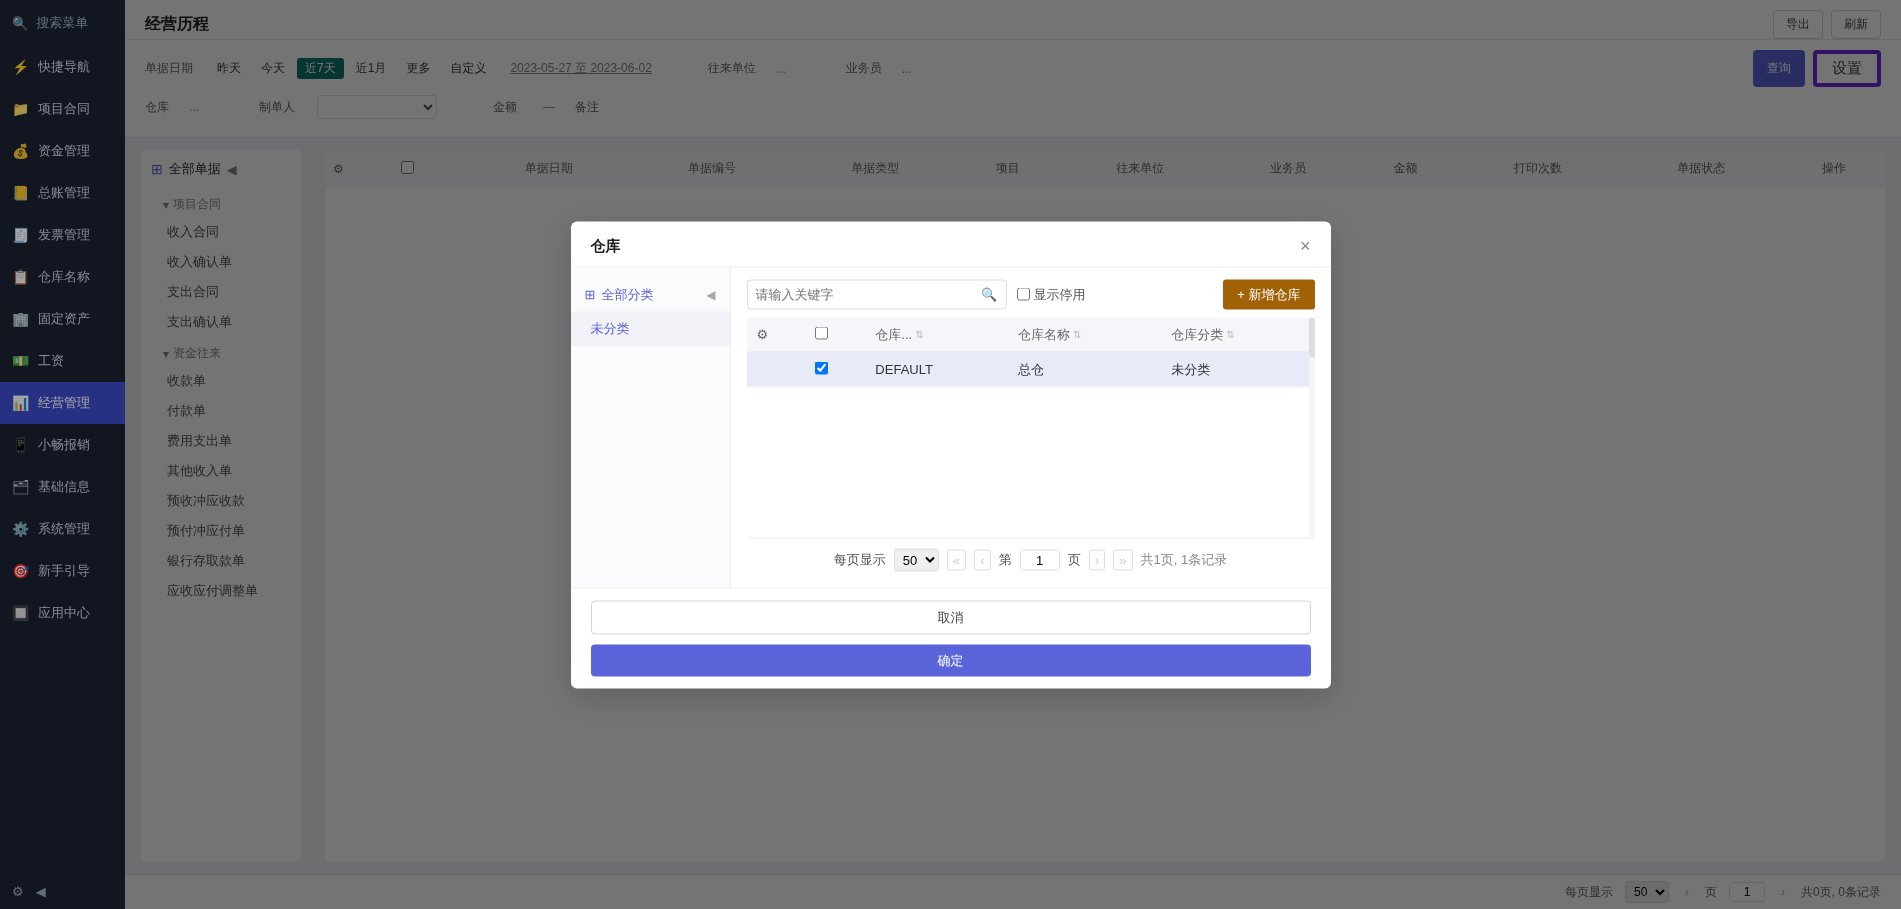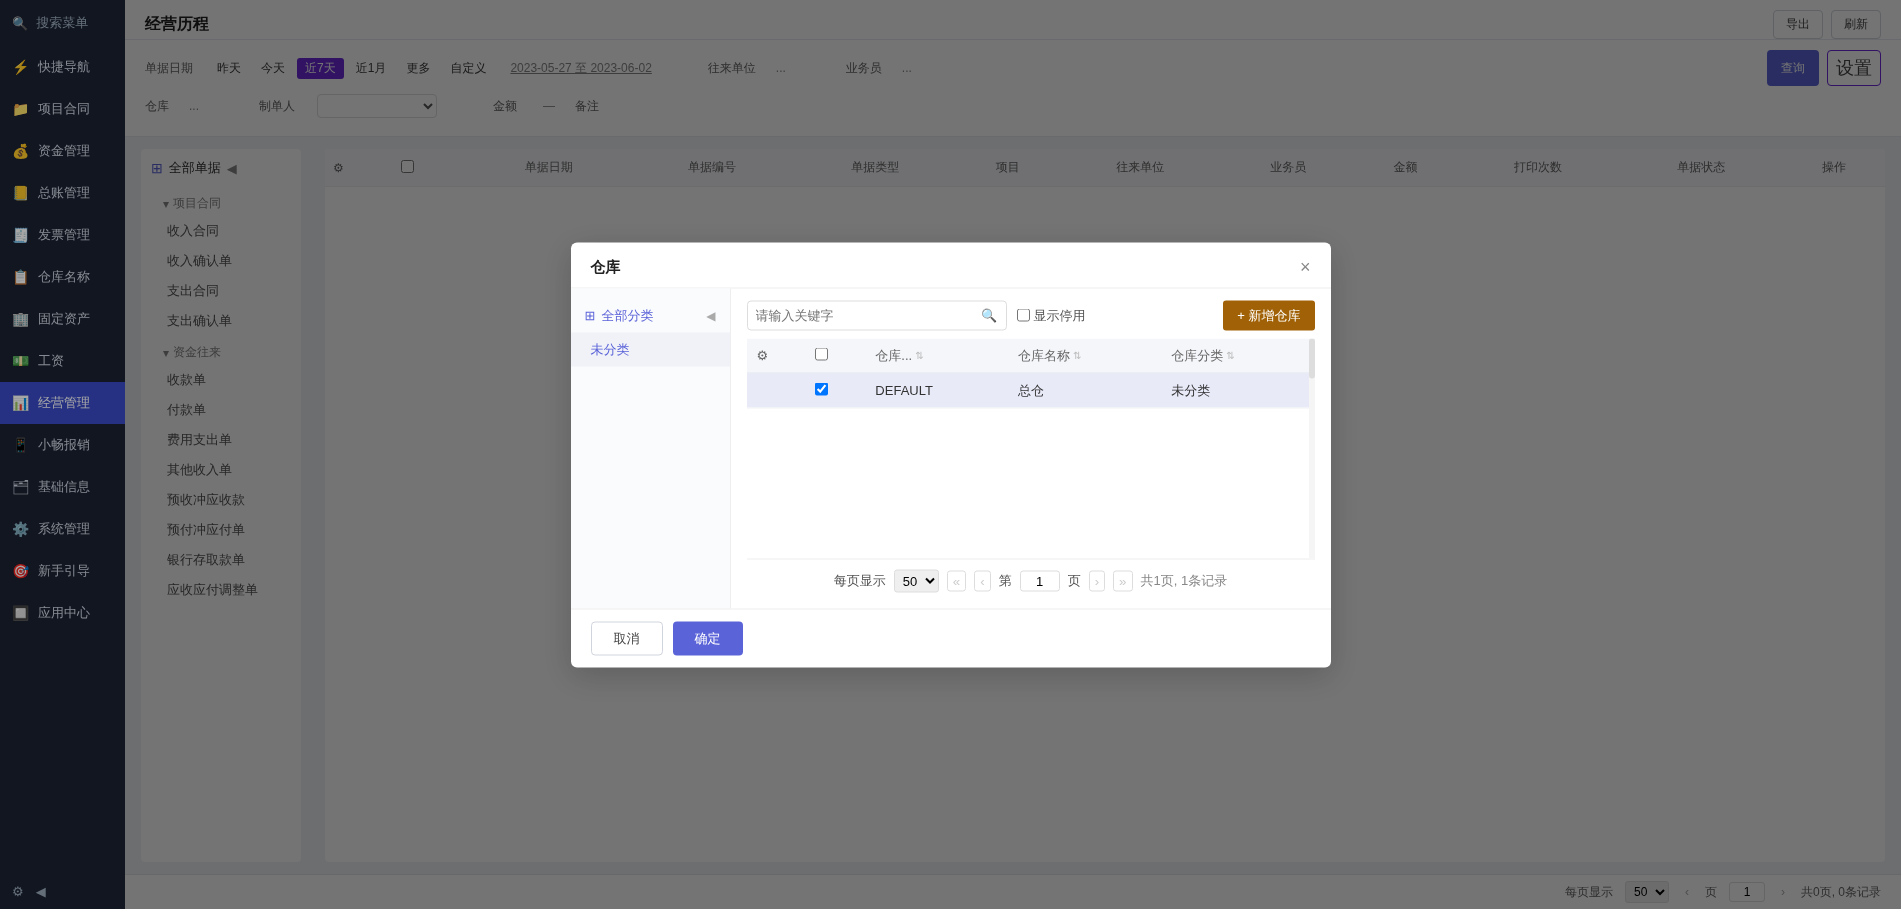--- a/index.html
+++ b/index.html
@@ -41,26 +41,26 @@
     .page-header-actions { display: flex; gap: 8px; }
     .btn-export { background: #fff; border: 1px solid #d0d5dd; color: #444; padding: 5px 12px; border-radius: 4px; cursor: pointer; font-size: 12px; }
     .btn-refresh { background: #fff; border: 1px solid #d0d5dd; color: #444; padding: 5px 12px; border-radius: 4px; cursor: pointer; font-size: 12px; }
 
     
     .filter-area { background: #fff; padding: 10px 20px; border-bottom: 1px solid #e8eaf0; }
     .filter-row { display: flex; align-items: center; gap: 16px; margin-bottom: 8px; font-size: 12px; color: #555; }
     .filter-label { color: #666; white-space: nowrap; }
     .date-btns { display: flex; gap: 4px; }
     .date-btn { padding: 2px 8px; border-radius: 3px; cursor: pointer; color: #404040; font-size: 12px; }
-    .date-btn.active { background: #6d28d9; color: #fff; border-radius: 3px; }
+    .date-btn.active { background: #0f766e; color: #fff; border-radius: 3px; }
     .date-range { color: #888; font-size: 12px; text-decoration: underline; }
     .filter-select { border: 1px solid #ddd; border-radius: 4px; padding: 3px 8px; font-size: 12px; color: #555; min-width: 120px; background: #fff; }
     .filter-dots { color: #888; cursor: pointer; padding: 0 4px; }
     .btn-query { background: #5b63d8; color: #fff; border: none; padding: 5px 14px; border-radius: 4px; cursor: pointer; font-size: 12px; }
-    .btn-set { background: #fff; border: 1px solid #6d28d9; color: #444; padding: 5px 8px; border-radius: 4px; cursor: pointer; font-size: 18px; }
+    .btn-set { background: #fff; border: 4px solid #6d28d9; color: #444; padding: 5px 15px; border-radius: 4px; cursor: pointer; font-size: 15px; }
 
     
     .content-area { flex: 1; background: #f0f2f5; padding: 12px 16px; overflow: auto; position: relative; }
 
     
     .left-panel { background: #fff; width: 160px; min-height: 400px; border-radius: 4px; padding: 10px; float: left; margin-right: 12px; }
     .left-panel-header { display: flex; align-items: center; gap: 6px; font-size: 13px; color: #333; font-weight: 500; margin-bottom: 10px; }
     .collapse-btn { cursor: pointer; color: #888; }
 
     .table-panel { background: #fff; border-radius: 4px; overflow: hidden; }
@@ -136,22 +136,22 @@
       padding: 10px 0 4px; border-top: 1px solid #eee; font-size: 13px; color: #555;
     }
     .page-btn { cursor: pointer; color: #888; padding: 2px 5px; border: 1px solid #ddd; border-radius: 3px; background: #fff; }
     .page-btn.disabled { color: #ccc; cursor: default; }
     .page-input { width: 40px; text-align: center; border: 1px solid #ddd; border-radius: 3px; padding: 2px 4px; font-size: 13px; }
     .page-size-select { border: 1px solid #ddd; border-radius: 3px; padding: 2px 4px; font-size: 13px; }
     .page-info { color: #888; }
 
     
     .modal-footer {
-      display: flex; gap: 10px;
-      padding: 12px 20px; border-top: 1px solid #eee;
+      display: flex; justify-content: flex-end; gap: 10px;
+      padding: 12px 20px; border-top: 1px solid #eee; flex-direction: column;
     }
     .btn-cancel {
       background: #fff; border: 1px solid #d0d5dd; color: #444;
       padding: 7px 22px; border-radius: 4px; cursor: pointer; font-size: 13px;
     }
     .btn-confirm {
       background: #5b63d8; color: #fff; border: none;
       padding: 7px 22px; border-radius: 4px; cursor: pointer; font-size: 13px;
     }
 

